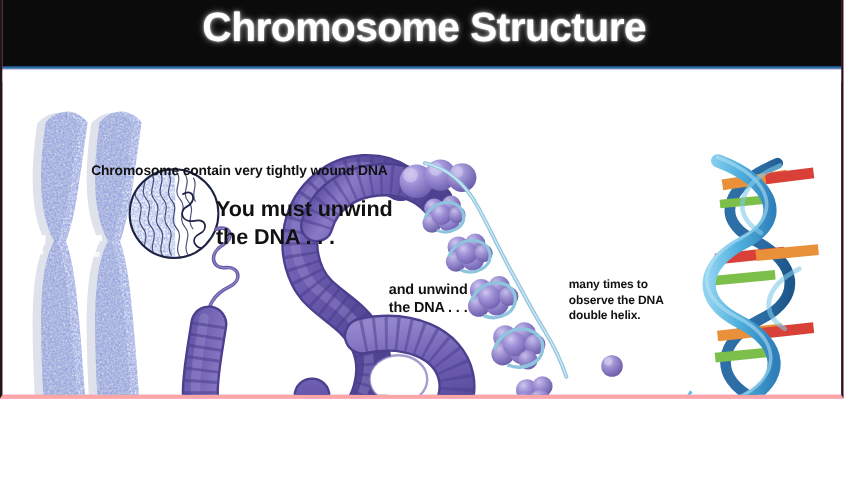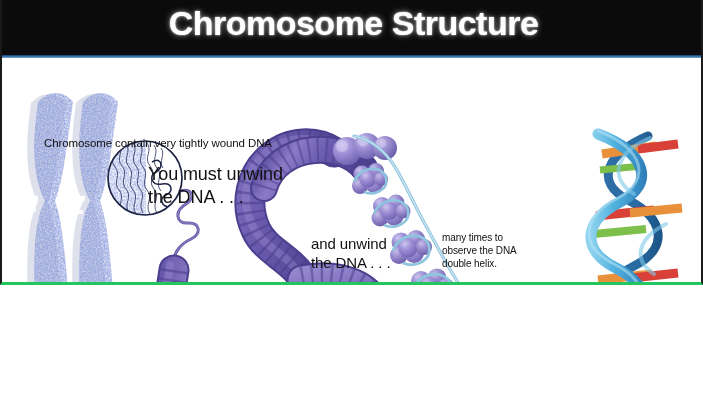--- a/index.html
+++ b/index.html
@@ -2,25 +2,25 @@
 <html><head>
 <meta charset="utf-8">
 <style>
   html,body{margin:0;padding:0;}
   body{
     width:703px;height:400px;overflow:hidden;
     font-family:"Liberation Sans", sans-serif;
     background:#ffffff;
   }
   #page{
-    position:relative;width:703px;height:285px;overflow:hidden;
+    position:relative;width:703px;height:332px;overflow:hidden;
     background:#ec4899;
     border-left:2px solid #1a1a1a;
     border-right:2px solid #1a1a1a;
-    border-bottom:3px solid #22c55e;
+    border-bottom:3px solid #fca5a5;
     box-sizing:border-box;
   }
   
   #header{
     position:absolute;left:0;top:0;width:703px;height:55px;
     background:#0b0b0b;
     overflow:hidden;
   }
   #header-title{
     position:absolute;left:0;top:4px;width:703px;
@@ -44,29 +44,30 @@
   #canvas{
     position:absolute;left:0;top:58px;width:699px;height:339px;
     background:#ffffff;
   }
   .art{position:absolute;left:0;top:0;}
 
   
   .lbl{
     position:absolute;
     color:#111111;
-    font-weight:normal;
+    font-weight:bold;
     font-family:"Liberation Sans", sans-serif;
     line-height:1.28;
     white-space:pre-line;
     letter-spacing:-0.1px;
+    margin-left:32px;
   }
   #lbl-top{left:42px;top:78px;font-size:11.5px;}
   #lbl-unwind{left:146px;top:105px;font-size:18px;}
-  #lbl-and-unwind{left:309px;top:176px;font-size:15px;}
+  #lbl-and-unwind{left:290px;top:176px;font-size:12px;}
   #lbl-many{left:440px;top:174px;font-size:10px;}
 </style>
 </head>
 <body>
 
 <div id="page">
 
   <div id="header">
     <div id="header-title">Chromosome Structure</div>
   </div>

